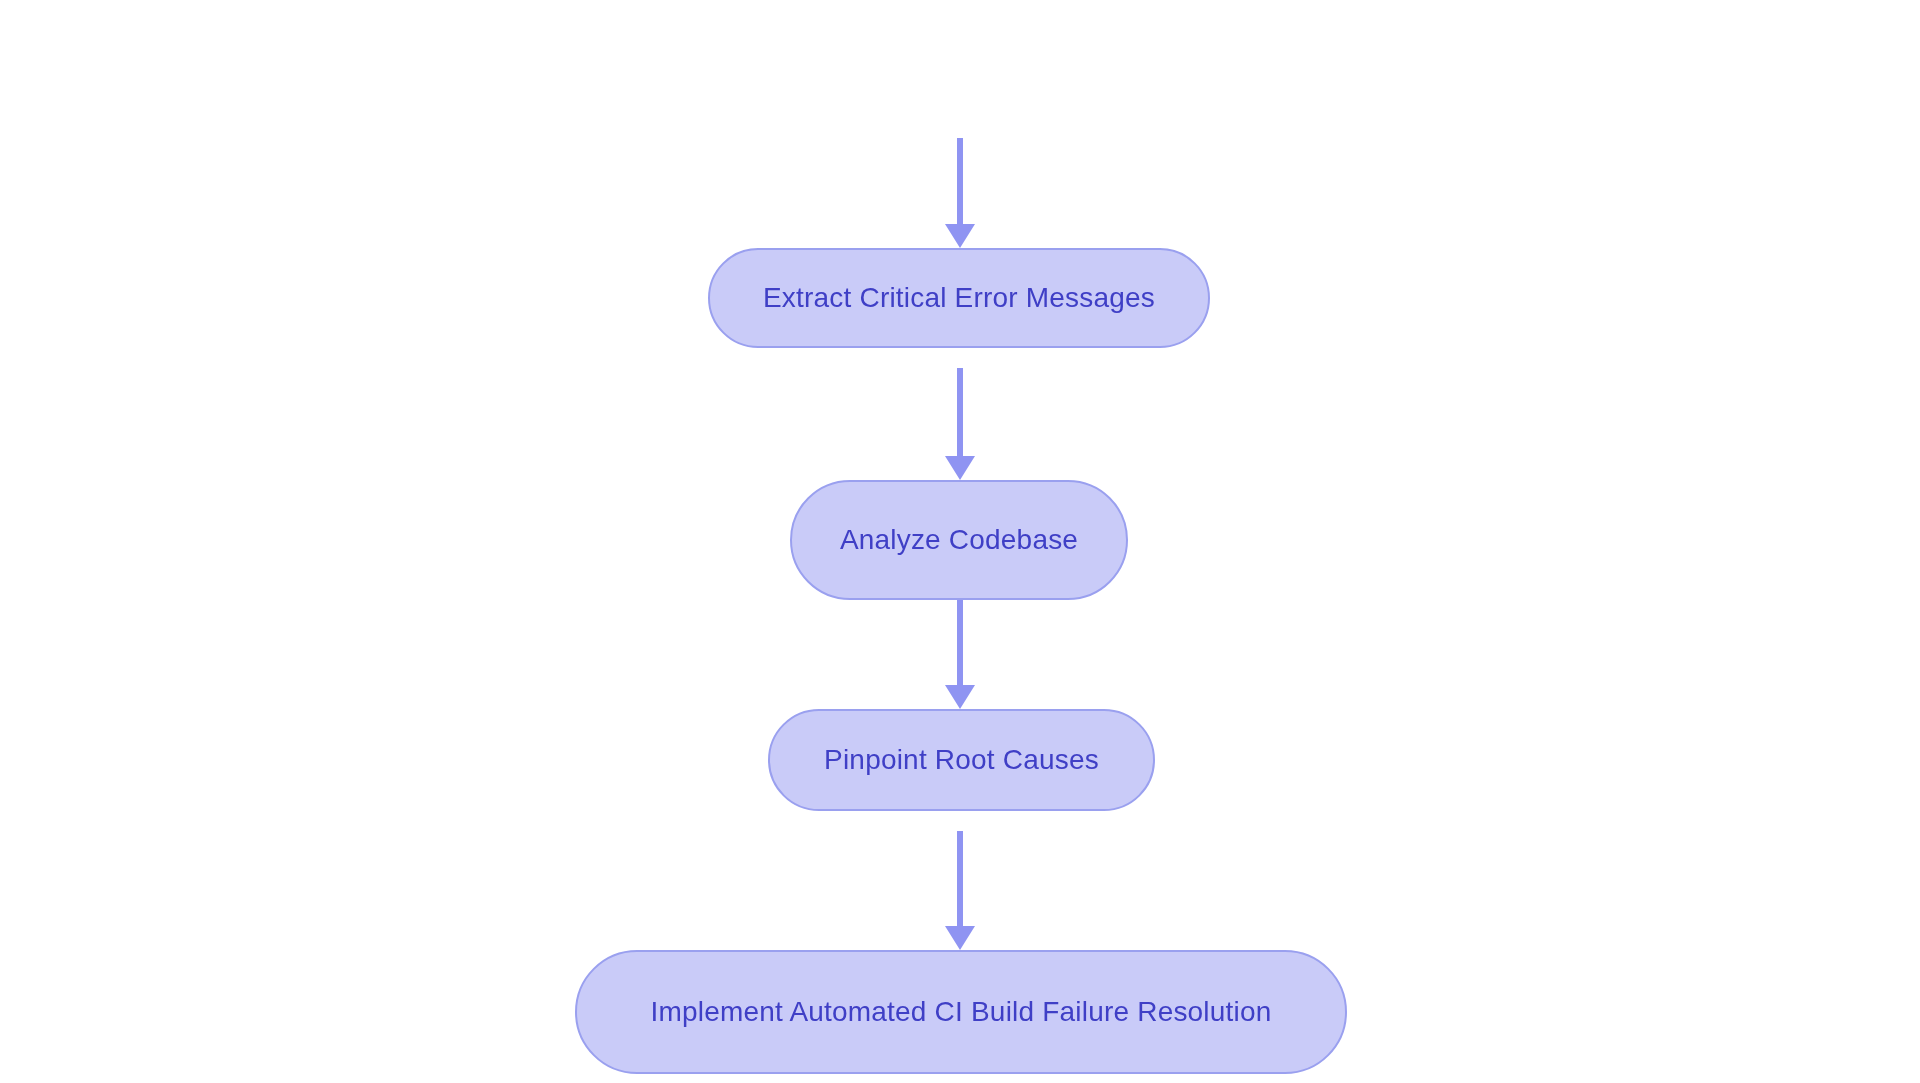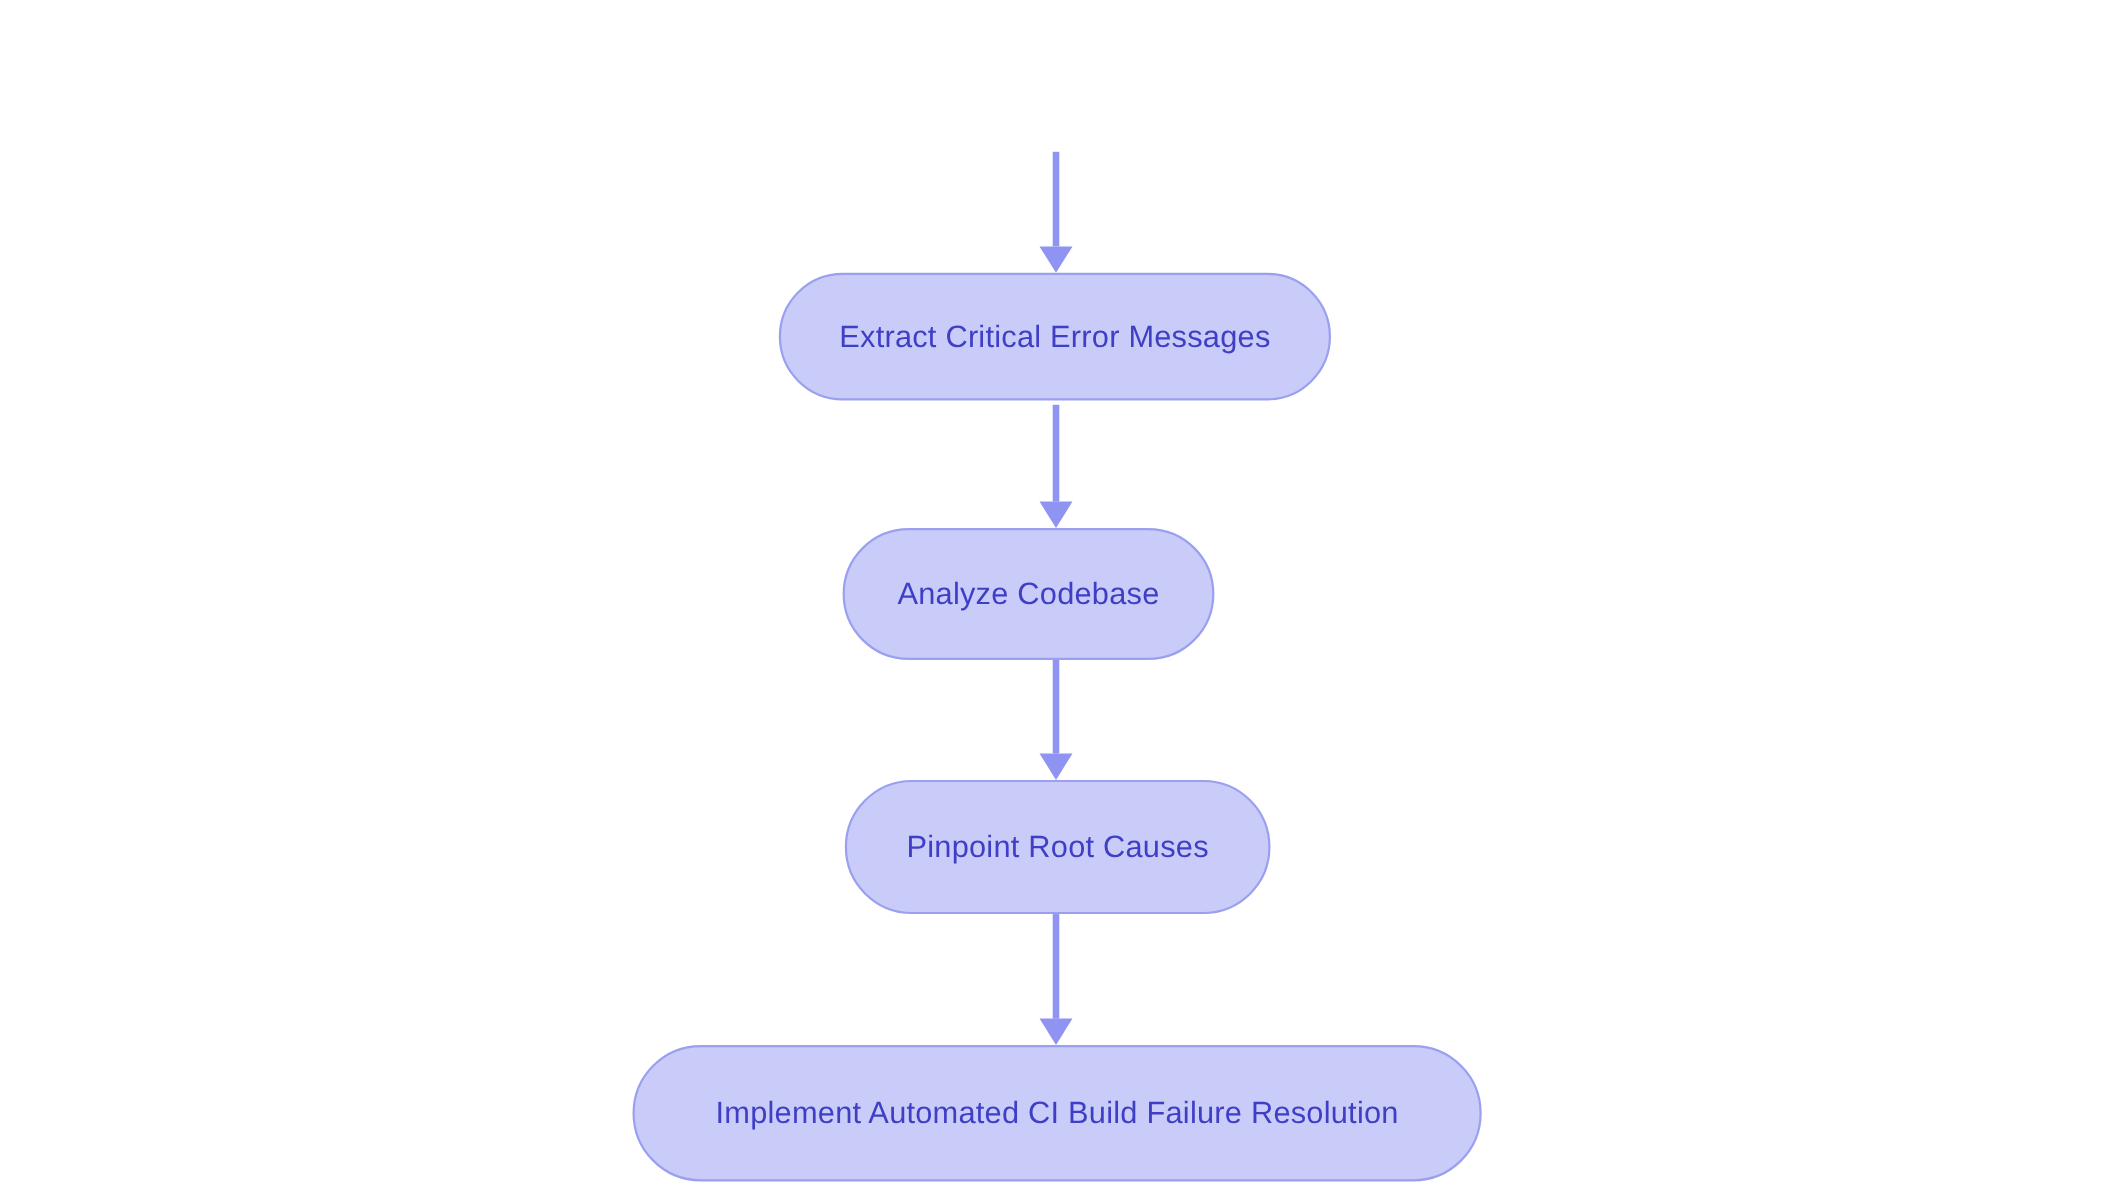--- a/index.html
+++ b/index.html
@@ -29,23 +29,23 @@
     display: flex;
     align-items: center;
     justify-content: center;
     color: var(--text);
     font-size: 28px;
     letter-spacing: 0.2px;
     white-space: nowrap;
     cursor: default;
   }
   .n1 { left: 783px; top: 18px;  width: 354px; height: 120px; }
-  .n2 { left: 708px; top: 248px; width: 502px; height: 116px; }
-  .n3 { left: 766px; top: 480px; width: 338px; height: 120px; }
-  .n4 { left: 768px; top: 709px; width: 387px; height: 122px; }
+  .n2 { left: 708px; top: 248px; width: 502px; height: 100px; }
+  .n3 { left: 790px; top: 480px; width: 338px; height: 120px; }
+  .n4 { left: 768px; top: 709px; width: 387px; height: 102px; }
   .n5 { left: 575px; top: 950px; width: 772px; height: 124px; }
 
   .connector { position: absolute; }
   .stem {
     position: absolute;
     width: 6px;
     background: var(--arrow);
     left: 957px;
   }
   .head {

